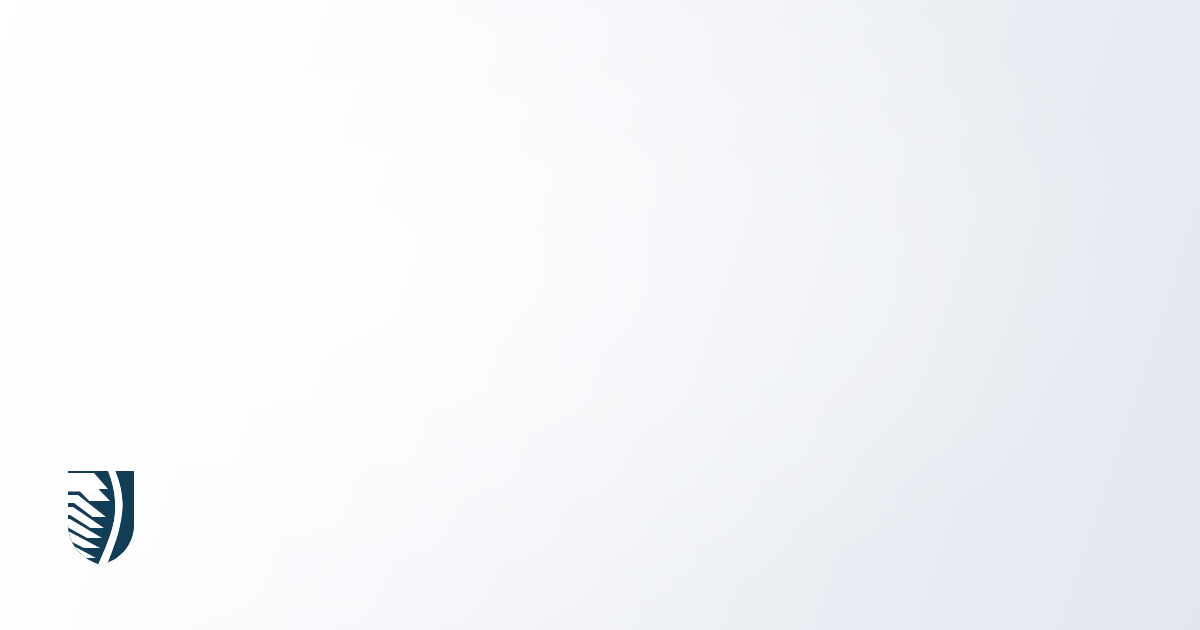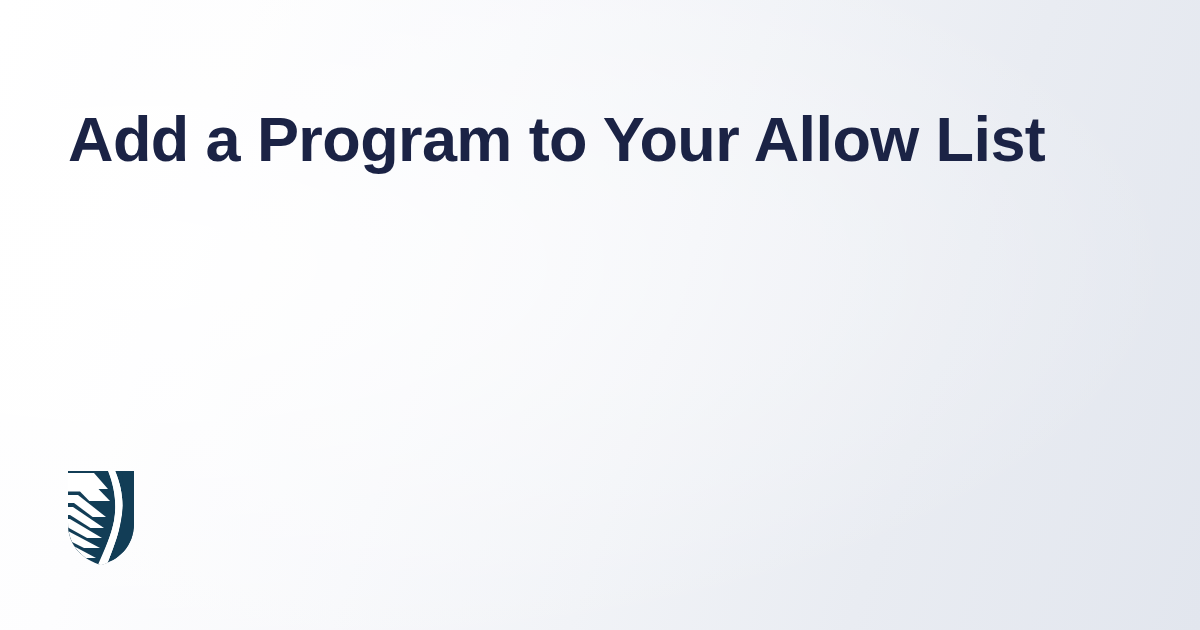--- a/index.html
+++ b/index.html
@@ -79,21 +79,20 @@
     width: 66px;
     height: 94px;
   }
 </style>
 </head>
 <body>
 
 <div id="og-card">
   <div class="content">
 
-    <h1 class="title">Add a Program to Your Allow List</h1>
 
     <div class="logo-wrap">
       <svg viewBox="0 0 66 94" xmlns="http://www.w3.org/2000/svg">
         <defs>
           <clipPath id="shieldClip">
 
             <path d="M0,0 H66 V52 C66,76 50,89 33,94 C16,89 0,76 0,52 Z"></path>
           </clipPath>
         </defs>
 

